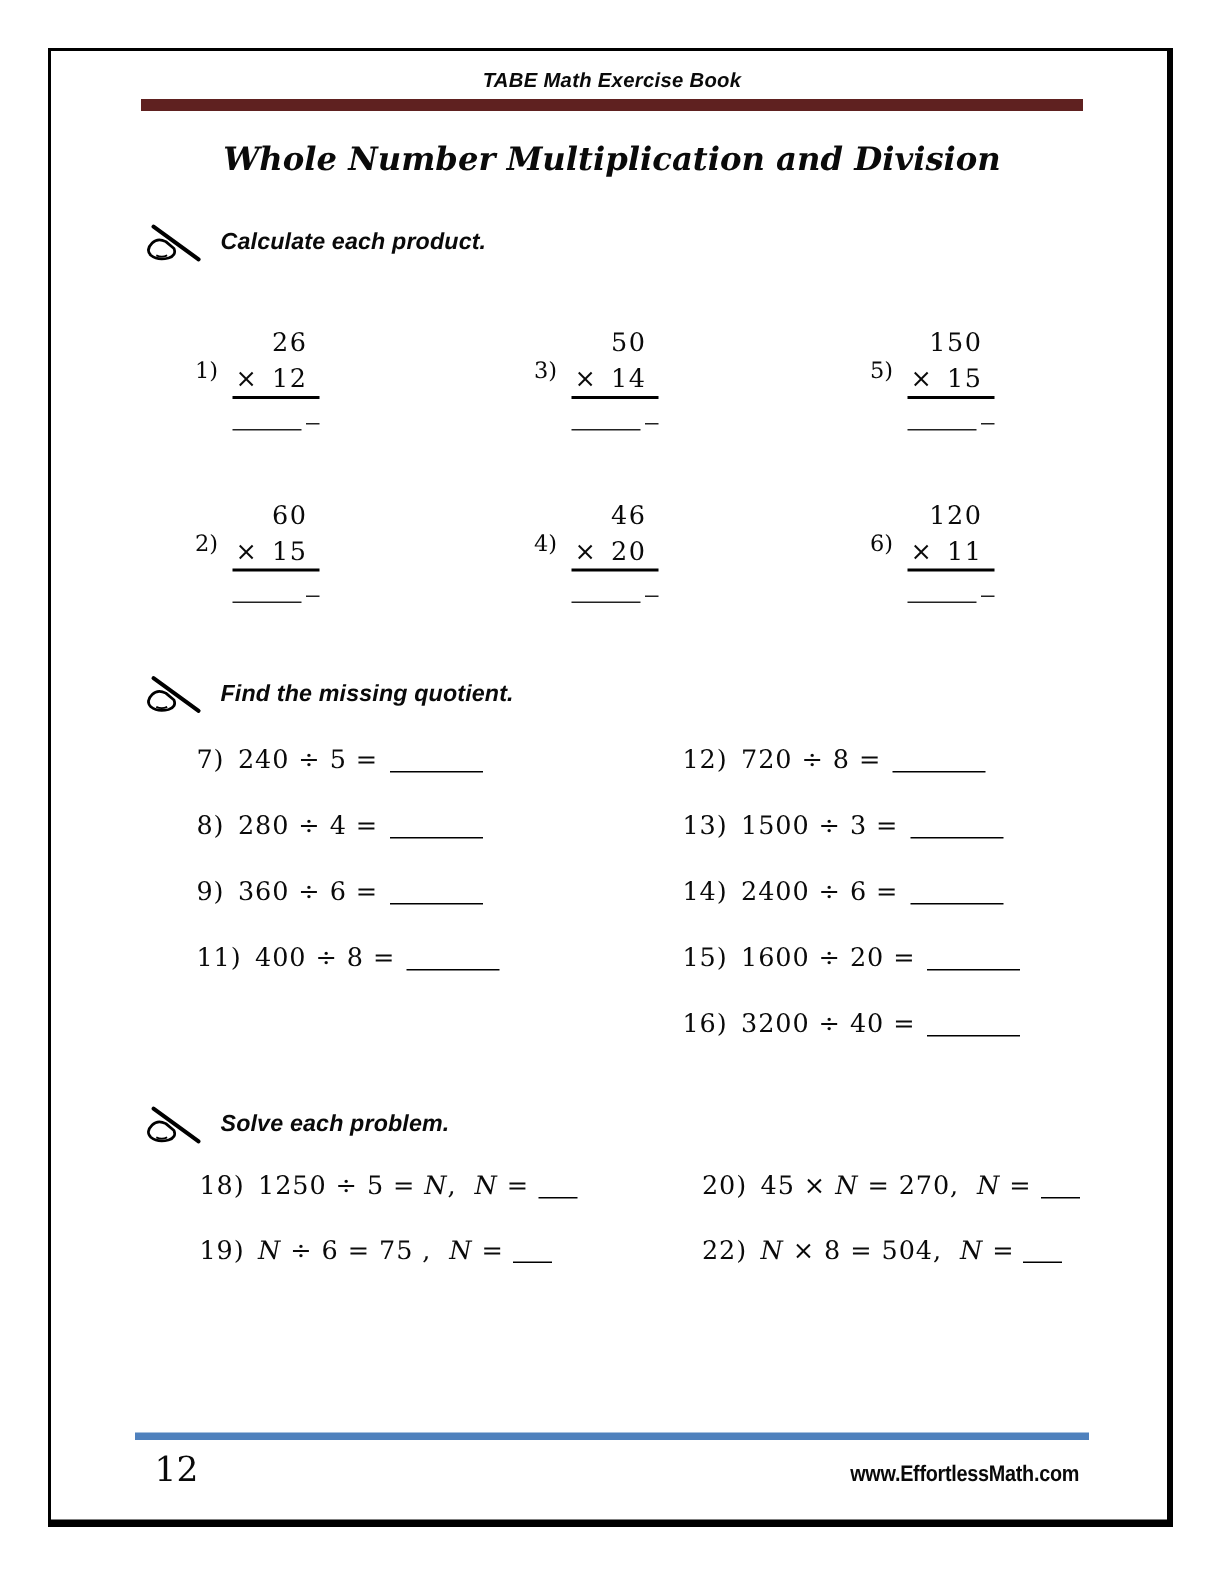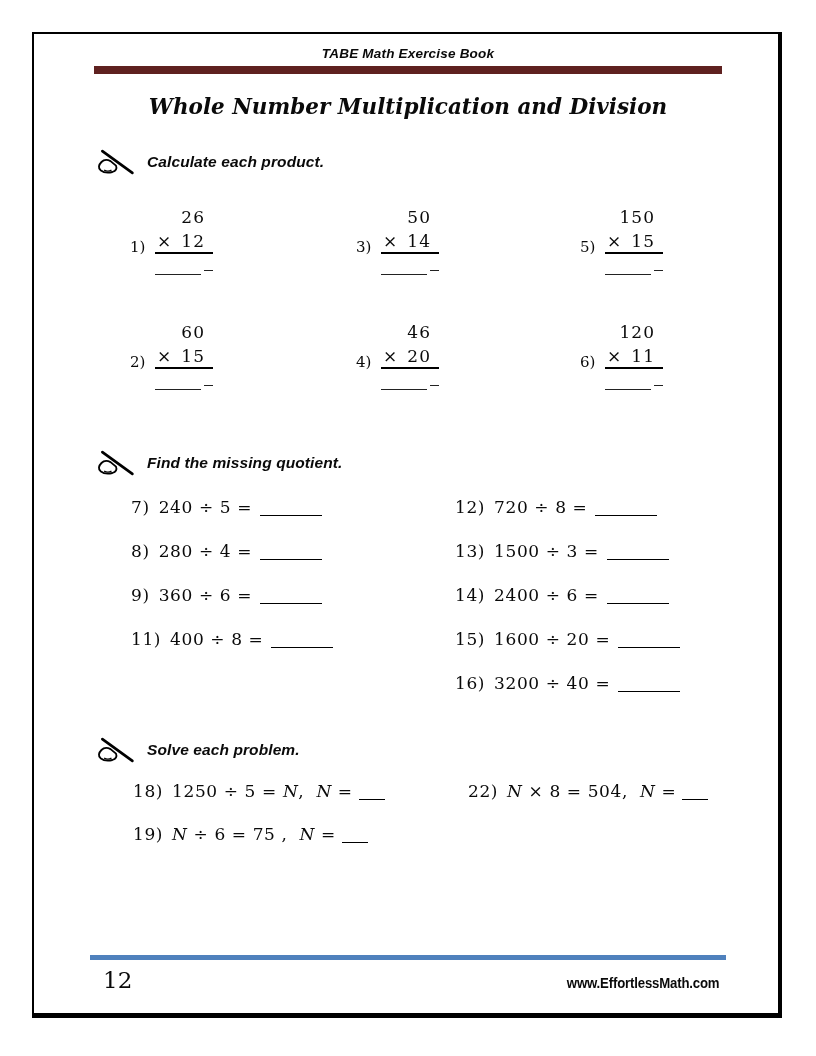--- a/index.html
+++ b/index.html
@@ -36,21 +36,21 @@
     font-size:15.5px;letter-spacing:.1px;
   }
   #sec-head-products{top:148px;}
   #sec-head-quotients{top:449px;text-align:right;}
   #sec-head-solve{top:736px;justify-content:flex-end;}
   .hand-icon{flex:0 0 auto;}
 
   
   .mult-problem{position:absolute;width:92px;}
   .mp-label{position:absolute;left:0;top:33px;font-size:15px;}
-  .mp-stack{margin-left:25px;width:58px;}
+  .mp-stack{margin-left:25px;width:58px;margin-top:12px;}
   .mp-top{
     text-align:right;padding-right:8px;font-size:17px;height:24px;line-height:24px;
     letter-spacing:1px;
   }
   .mp-bottom{
     display:flex;justify-content:space-between;align-items:baseline;
     padding:0 8px 1px 2px;font-size:17px;height:25px;line-height:25px;
     border-bottom:2.5px solid #000;letter-spacing:1px;
   }
   .mp-blank{margin-top:15px;display:flex;}
@@ -220,18 +220,19 @@
     <path d="M9 24 q4 2 8 0" stroke="#000" stroke-width="1.4" fill="none"></path>
   </svg>
   <span>Solve each problem.</span>
 </div>
 
 <div class="q-col solve" id="solve-col-0">
     <div class="q-row"><span class="q-label">18)</span><span class="q-expr">1250 ÷ 5 = <i>N</i>,&nbsp; <i>N</i> =</span><span class="q-blank"></span></div>
     <div class="q-row"><span class="q-label">19)</span><span class="q-expr"><i>N</i> ÷ 6 = 75 ,&nbsp; <i>N</i> =</span><span class="q-blank"></span></div>
   </div>
 <div class="q-col solve" id="solve-col-1">
+    <div class="q-row"><span class="q-label">20)</span><span class="q-expr">45 × <i>N</i> = 270,&nbsp; <i>N</i> =</span><span class="q-blank"></span></div>
     <div class="q-row"><span class="q-label">22)</span><span class="q-expr"><i>N</i> × 8 = 504,&nbsp; <i>N</i> =</span><span class="q-blank"></span></div>
   </div>
 
 <div class="footer-bar"></div>
 <div class="page-num">12</div>
 <div class="site">www.EffortlessMath.com</div>
 
 </body></html>

